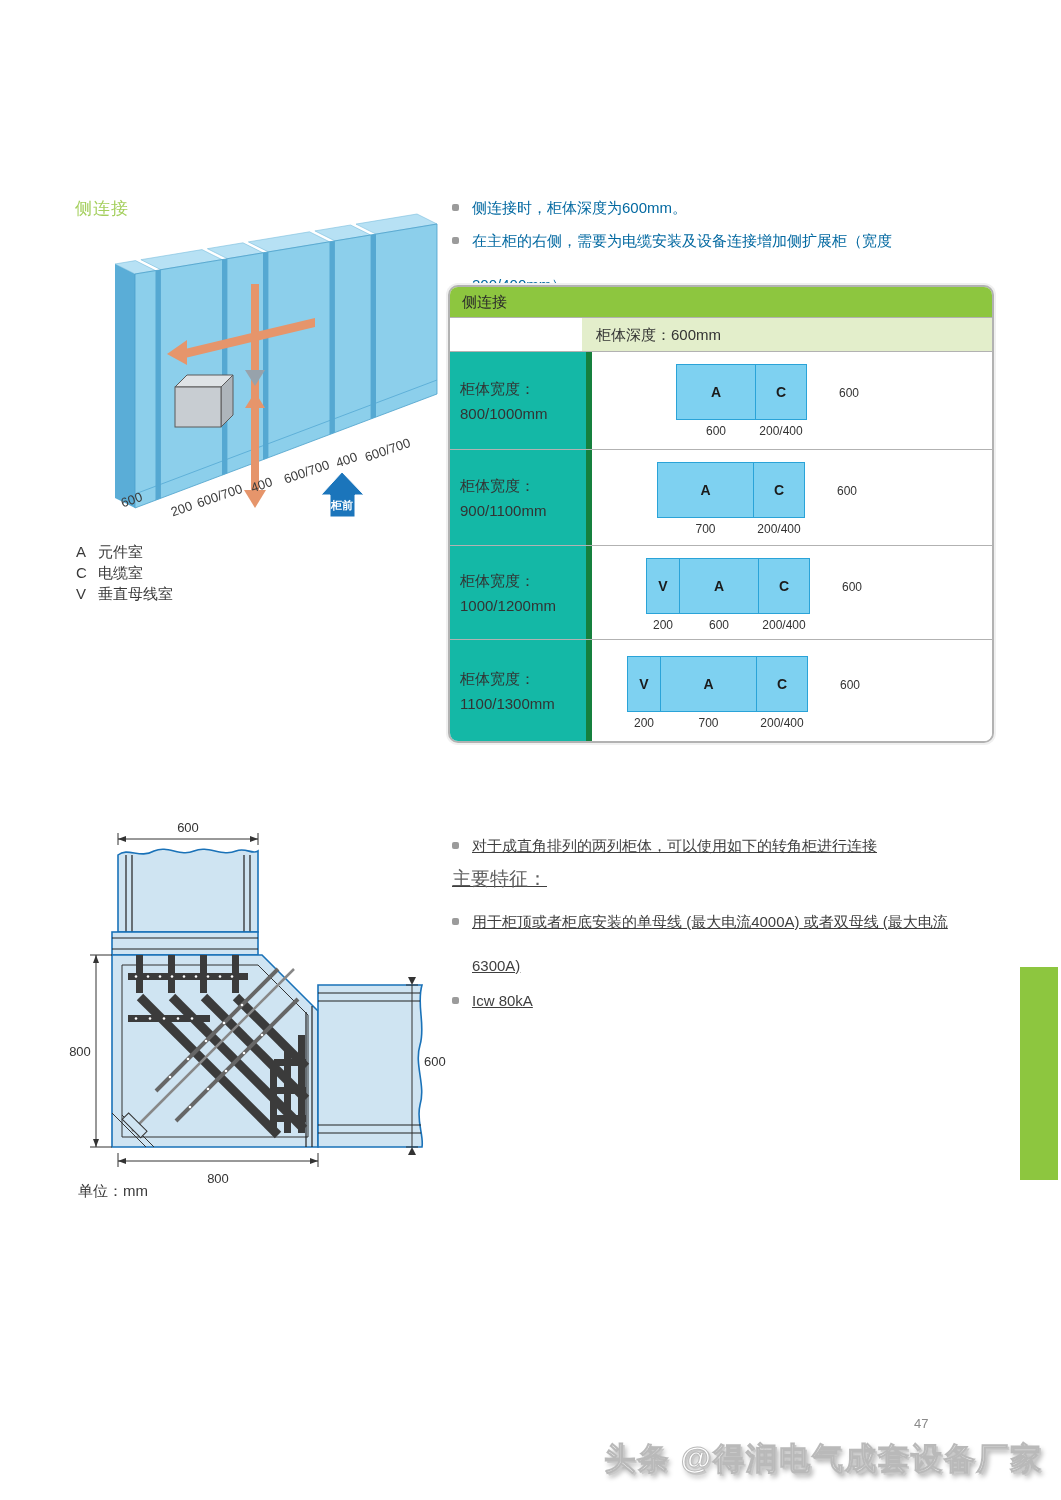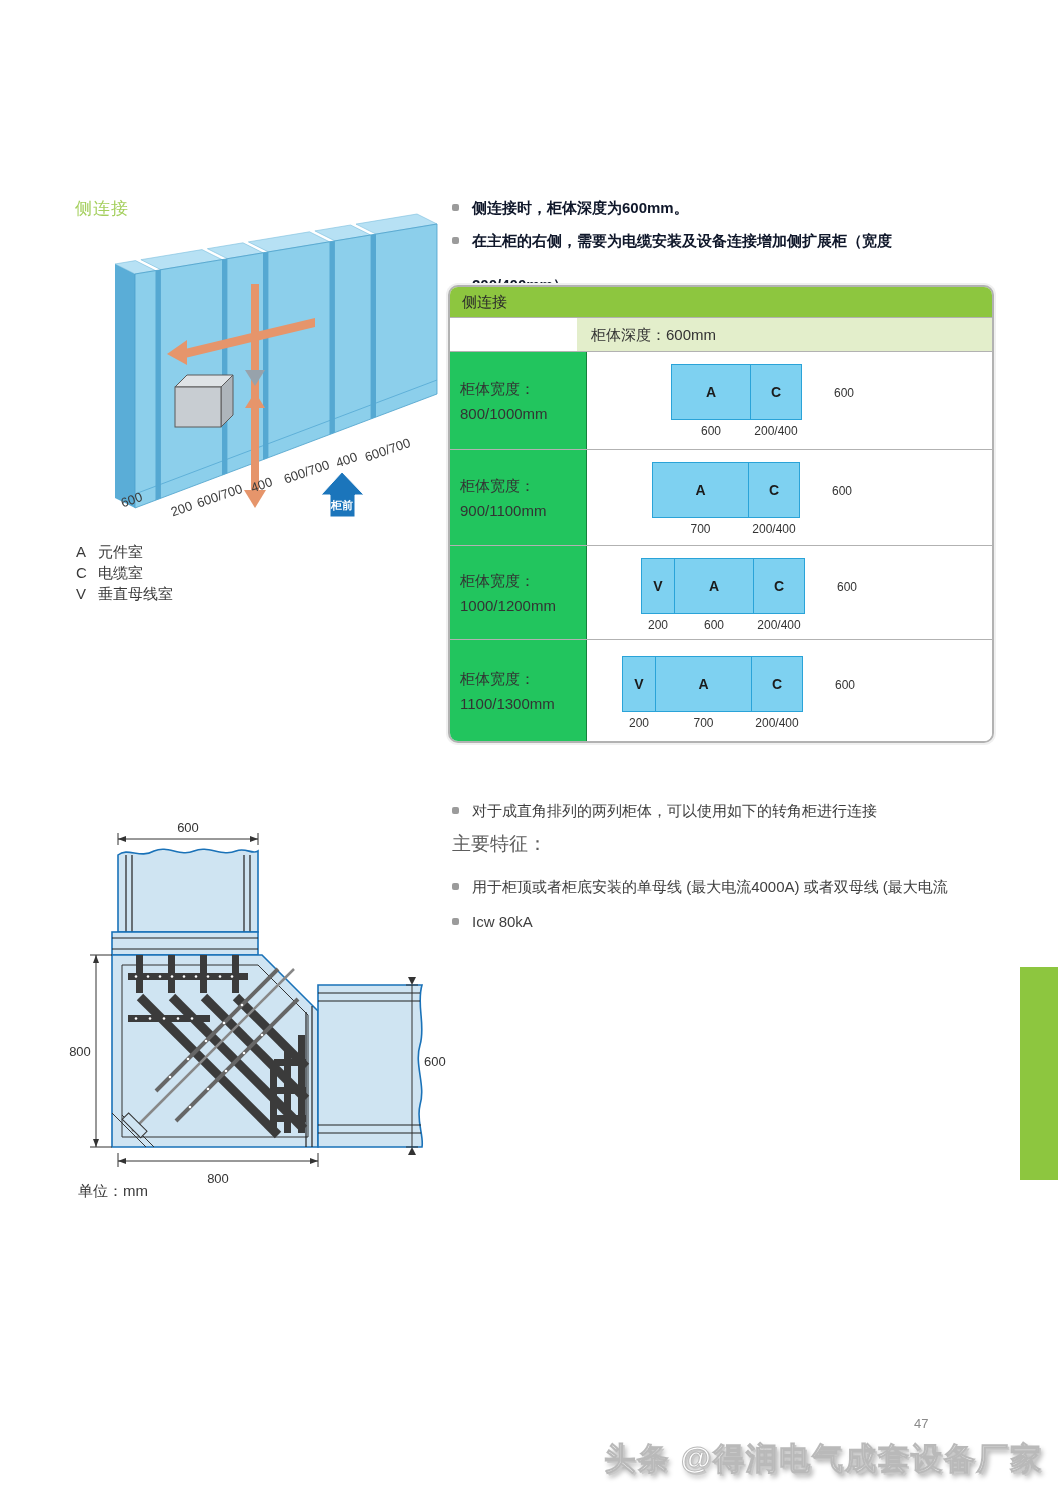--- a/index.html
+++ b/index.html
@@ -6,38 +6,38 @@
   .page{position:relative;width:1061px;height:1500px;background:#fff;overflow:hidden;
         font-family:"Liberation Sans","DejaVu Sans",sans-serif;color:#3f3f3f;border-radius:16px;}
 
   
   .sec-title{position:absolute;left:75px;top:197px;font-size:17px;color:#a4cf5d;letter-spacing:1px;}
   .legend{position:absolute;left:76px;top:541px;font-size:15px;color:#3a3a3a;line-height:21px;}
   .legend-row{display:flex;}
   .legend-key{width:22px;flex:none;}
   .unit-label{position:absolute;left:78px;top:1182px;font-size:15px;color:#3a3a3a;}
 
-  .bullets-top{position:absolute;left:452px;top:197px;width:545px;font-size:15px;color:#0f172a;line-height:22px;font-weight:bold;}
+  .bullets-top{position:absolute;left:452px;top:197px;width:545px;font-size:15px;color:#0369a1;line-height:22px;}
   .bullet{display:flex;margin-bottom:11px;}
   .dot{width:7px;height:7px;border-radius:2px;background:#9b9b9b;margin:7px 13px 0 0;flex:none;}
   .b-lines div{min-height:0;}
   .b-line2{margin-top:22px;}
 
-  .bottom-text{position:absolute;left:452px;top:800px;width:548px;font-size:15px;color:#3f3f3f;line-height:22px;}
+  .bottom-text{position:absolute;left:452px;top:835px;width:548px;font-size:15px;color:#3f3f3f;line-height:22px;text-decoration:underline;}
   .features-heading{font-size:19px;color:#5d5d5d;margin:5px 0 21px 0;}
   .feature{margin-bottom:13px;}
 
   
   .tbl{position:absolute;left:448px;top:285px;width:542px;border:2px solid #b2b2b2;
        border-radius:10px;overflow:hidden;background:#fff;box-shadow:0 0 0 2px #f0f0f0;}
   .tbl-header{height:30px;line-height:30px;background:#8dc63f;padding-left:12px;
               font-size:15px;color:#2b2b2b;border-bottom:1px solid #b2b2b2;}
   .trow{display:flex;border-bottom:1px solid #b2b2b2;}
   .trow:last-child{border-bottom:none;}
-  .tleft{flex:0 0 126px;background:#22c55e;border-right:1px solid #15803d;}
+  .tleft{flex:0 0 126px;background:#14b8a6;border-right:6px solid #15803d;}
   .depth-row{height:33px;align-items:flex-end;}
   .depth-cell{flex:1;background:#e3eecb;line-height:33px;padding-left:14px;font-size:15px;color:#333;}
   .lblcell{display:flex;flex-direction:column;justify-content:center;padding-left:10px;
            font-size:15px;color:#333;line-height:25px;}
   .tright{flex:1;background:#fff;display:flex;align-items:flex-start;}
   .strip{display:flex;height:56px;margin-top:12px;position:relative;}
   .bx{position:relative;background:#7ed1f1;border:1px solid #2aa3d8;display:flex;
       align-items:center;justify-content:center;font-weight:bold;font-size:14px;color:#1b1b1b;margin-left:-1px;}
   .bx:first-child{margin-left:0;}
   .bdim{position:absolute;top:100%;left:0;right:0;margin-top:5px;text-align:center;
@@ -341,20 +341,21 @@
       <span class="dot"></span>
       <div class="b-lines">
           <div>对于成直角排列的两列柜体，可以使用如下的转角柜进行连接</div>
         </div>
     </div>
     <div class="features-heading">主要特征：</div>
     <div class="bullet feature">
       <span class="dot"></span>
       <div class="b-lines">
         <div>用于柜顶或者柜底安装的单母线 (最大电流4000A) 或者双母线 (最大电流</div>
+        <div class="b-line2">6300A)</div>
       </div>
     </div>
     <div class="bullet feature">
       <span class="dot"></span>
       <div class="b-lines">
           <div>Icw 80kA</div>
         </div>
     </div>
   </div>
 

